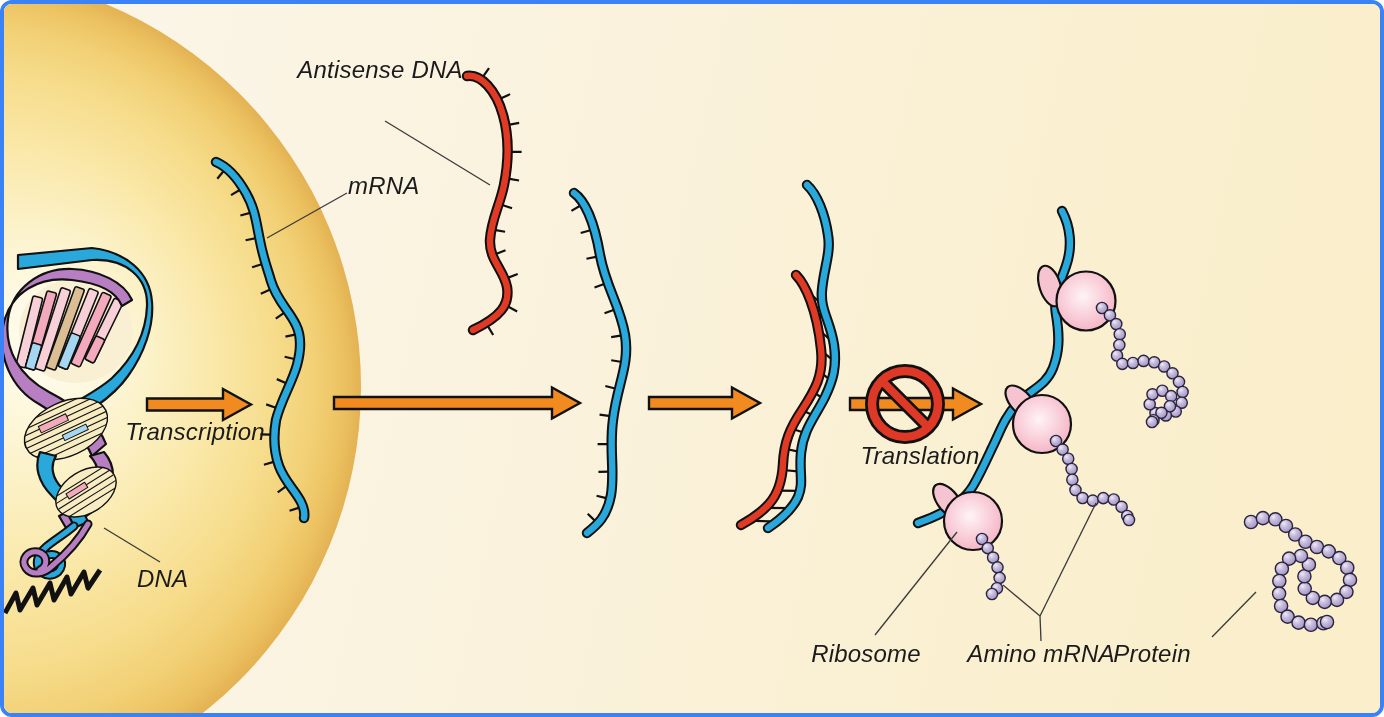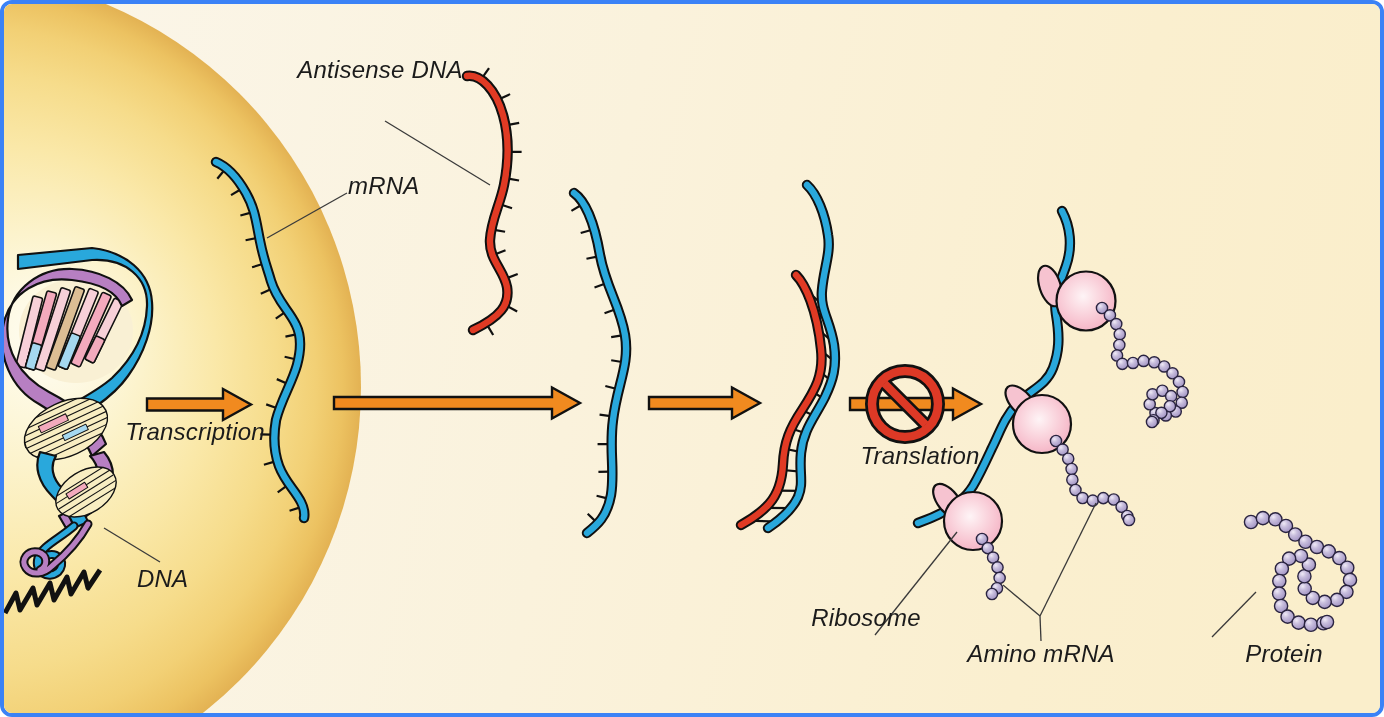--- a/index.html
+++ b/index.html
@@ -361,17 +361,17 @@
   </g>
 </svg>
 
 <div class="lbl ctr lbl2" style="left:376px;top:52px;">
   <div>Antisense DNA</div>
 </div>
 <div class="lbl" style="left:344px;top:168px;">mRNA</div>
 <div class="lbl ctr" style="left:191px;top:414px;text-align:right;">Transcription</div>
 <div class="lbl" style="left:133px;top:561px;">DNA</div>
 <div class="lbl ctr" style="left:916px;top:438px;">Translation</div>
-<div class="lbl ctr" style="left:862px;top:600px;">Ribosome</div>
+<div class="lbl ctr" style="left:862px;top:636px;">Ribosome</div>
 <div class="lbl ctr" style="left:1037px;top:636px;">Amino mRNA</div>
-<div class="lbl ctr" style="left:1280px;top:636px;text-align:center;">Protein</div>
+<div class="lbl ctr" style="left:1148px;top:636px;text-align:center;">Protein</div>
 
 </div>
 
 </body></html>

